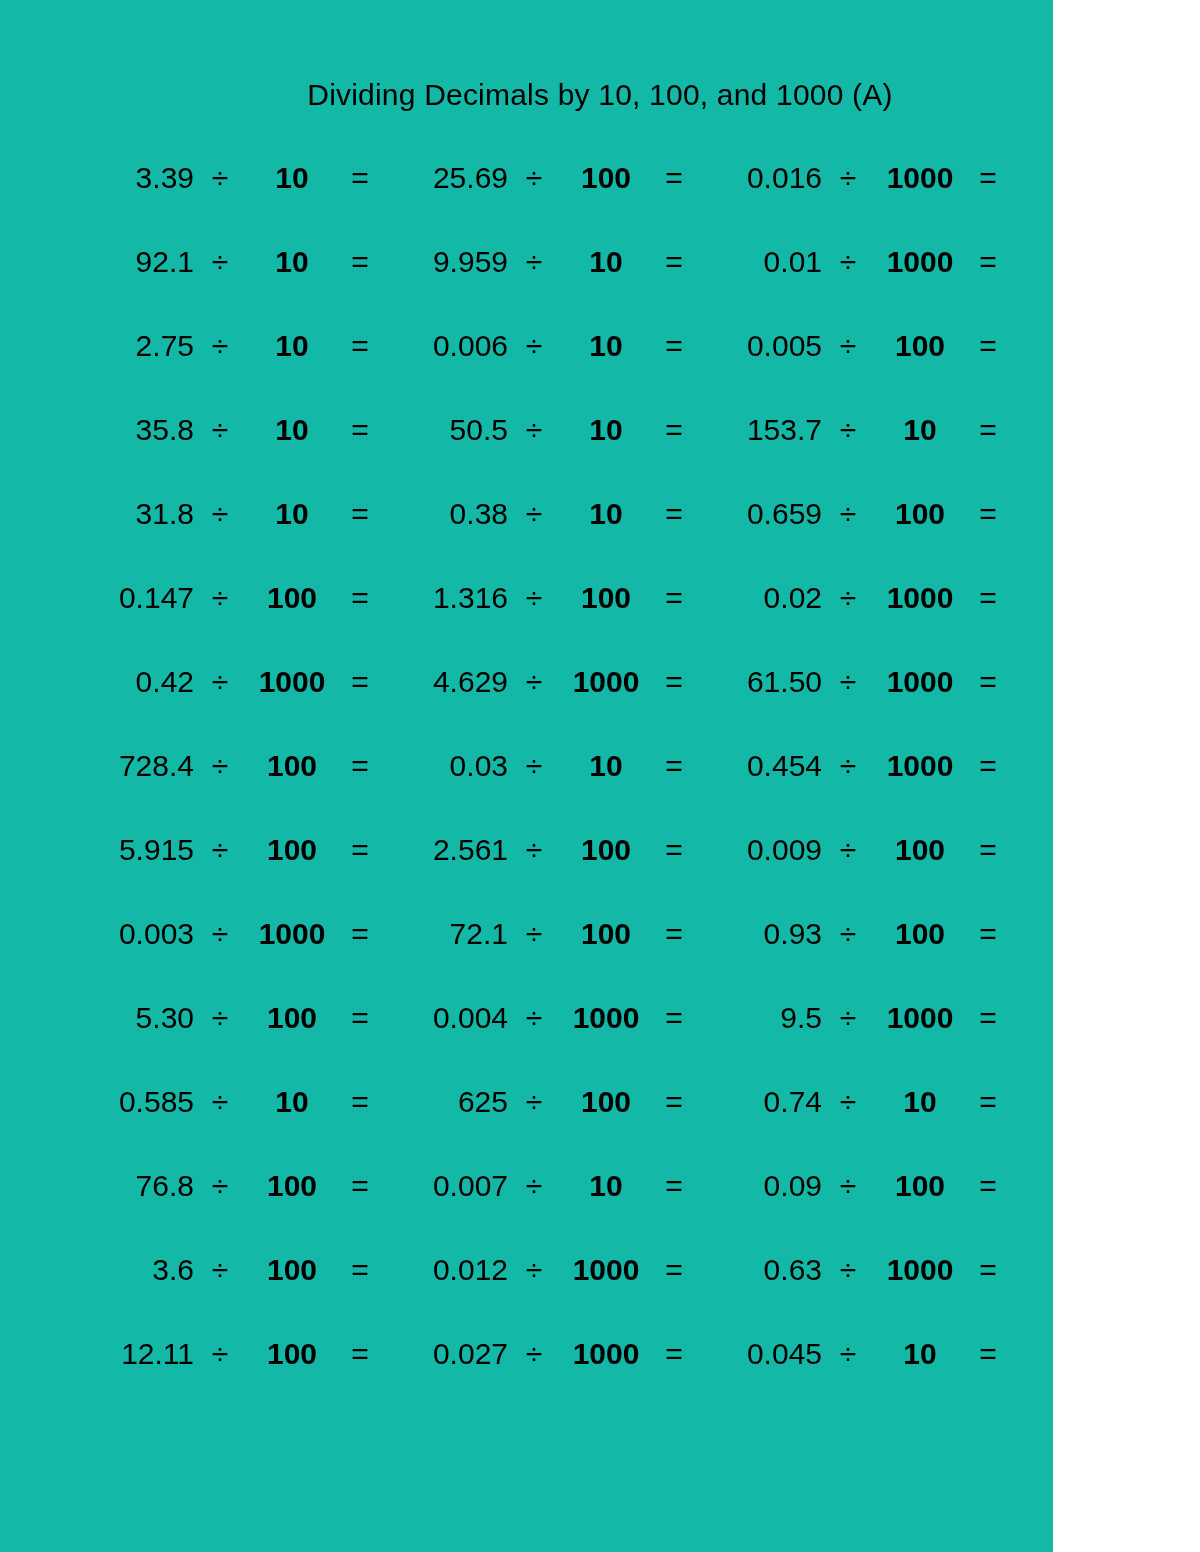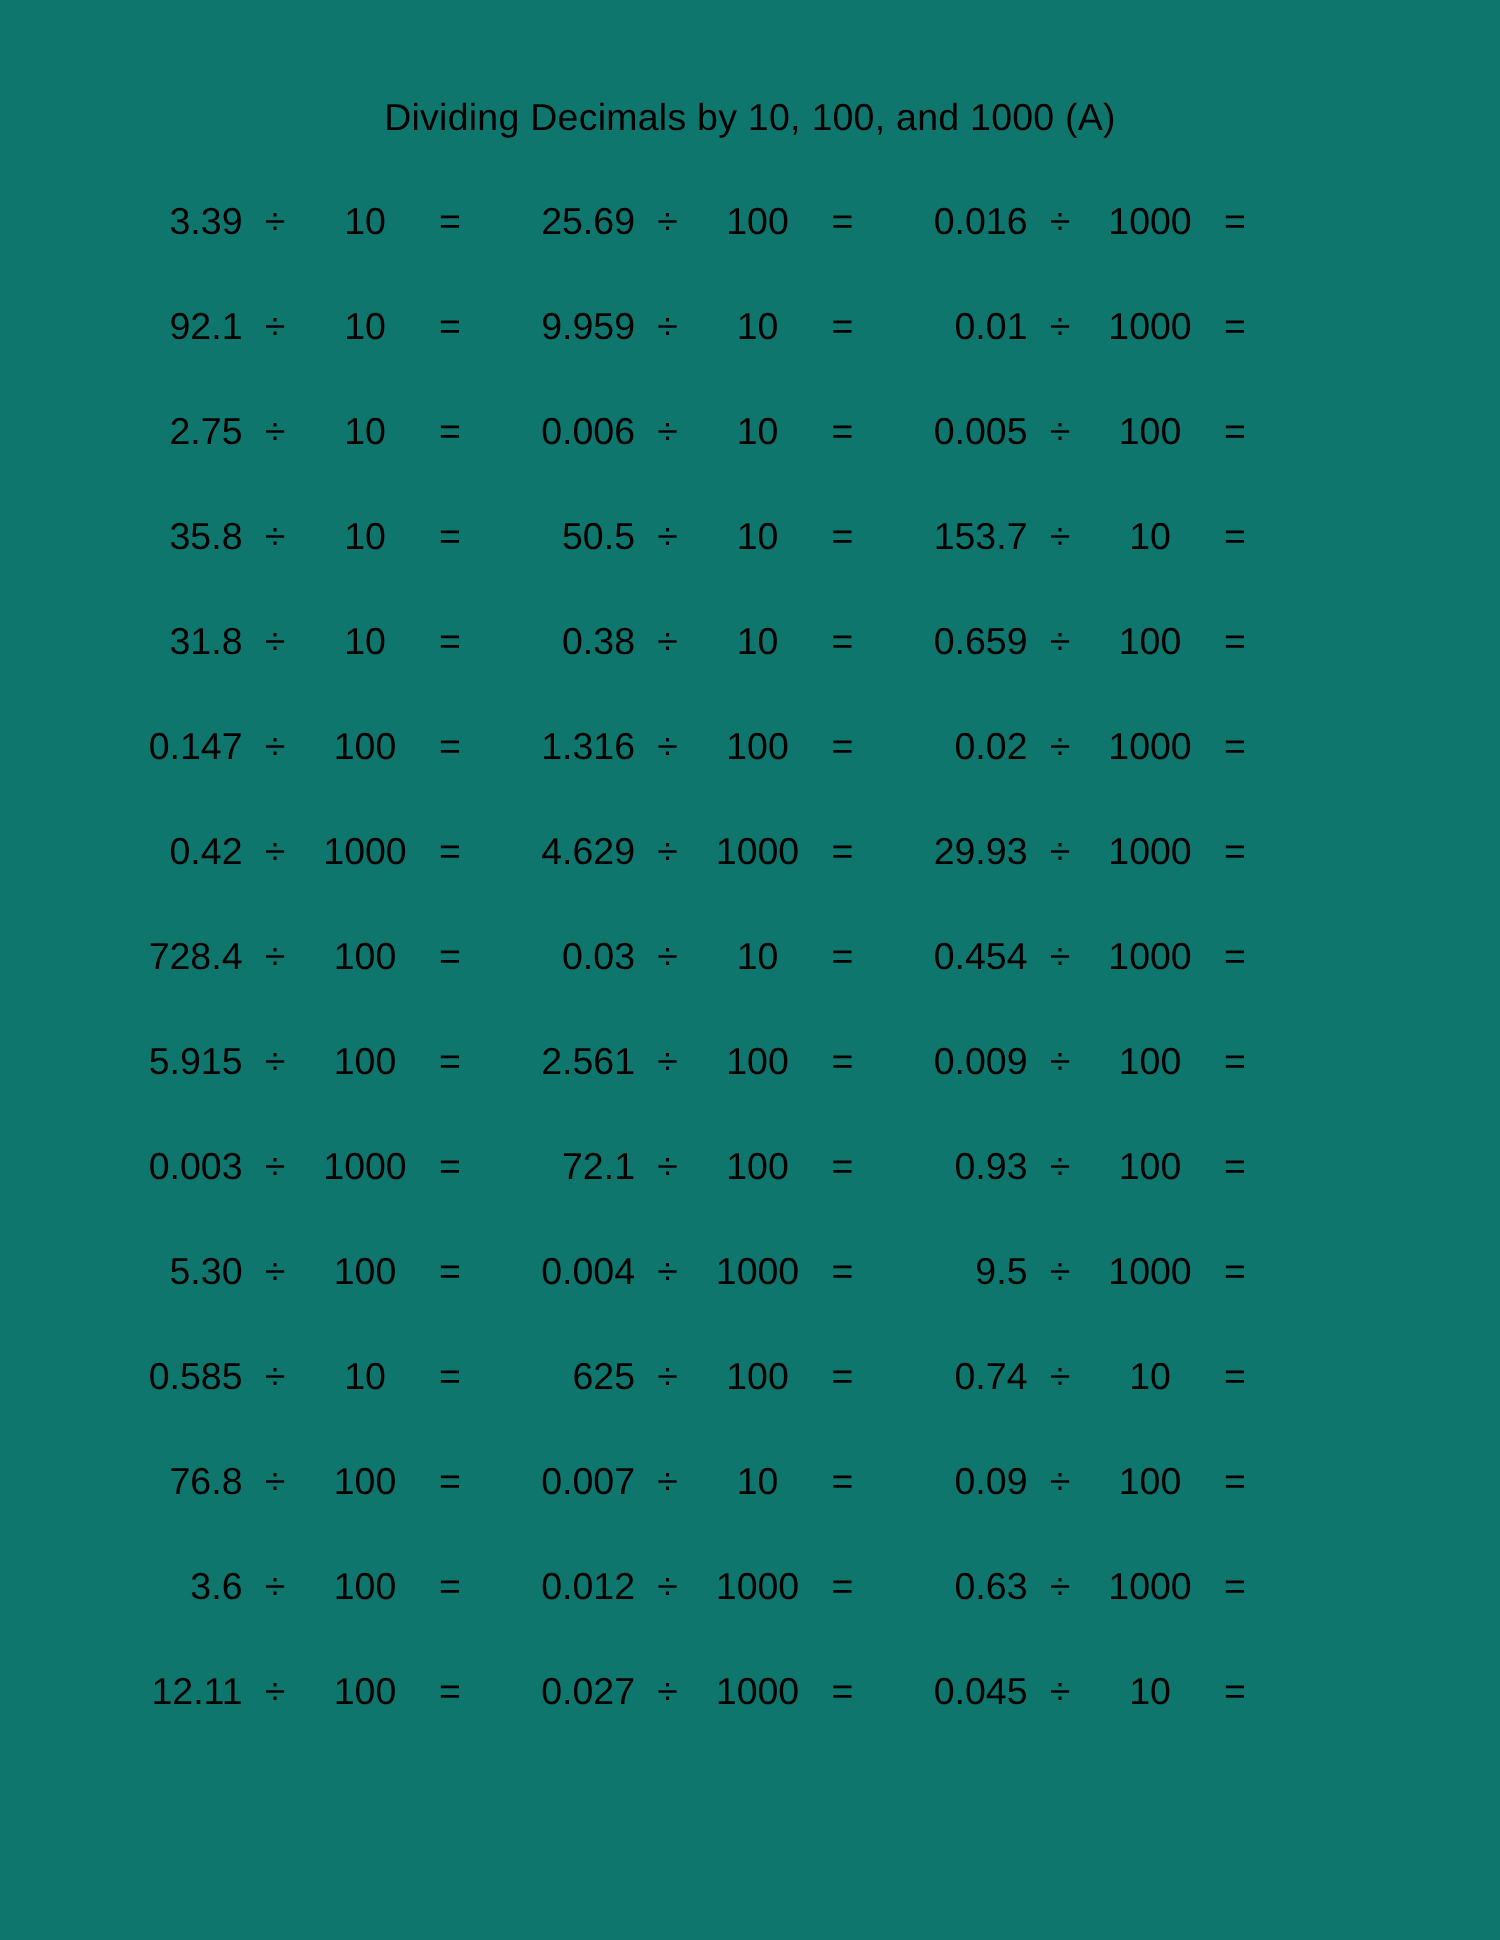--- a/index.html
+++ b/index.html
@@ -10,23 +10,23 @@
   }
   body {
     width: 1200px;
     height: 1552px;
     font-family: "Liberation Sans", sans-serif;
     color: #000000;
     overflow: hidden;
   }
   .page {
     position: relative;
-    width: 1200px;
+    width: 1053px;
     height: 1552px;
-    background: #0f766e;
+    background: #14b8a6;
     box-sizing: border-box;
   }
   .worksheet-title {
     position: absolute;
     top: 78px;
     left: 0;
     width: 1200px;
     text-align: center;
     font-size: 30px;
     font-weight: 400;
@@ -63,20 +63,21 @@
   }
   .operator {
     width: 52px;
     text-align: center;
     flex: 0 0 auto;
   }
   .divisor {
     width: 92px;
     text-align: center;
     flex: 0 0 auto;
+    font-weight: bold;
   }
   .equals {
     width: 44px;
     text-align: center;
     flex: 0 0 auto;
   }
   .answer-blank {
     flex: 1 1 auto;
   }
 </style>
@@ -235,21 +236,21 @@
           <span class="answer-blank"></span>
         </div>
         <div class="problem">
           <span class="dividend">4.629</span>
           <span class="operator">÷</span>
           <span class="divisor">1000</span>
           <span class="equals">=</span>
           <span class="answer-blank"></span>
         </div>
         <div class="problem">
-          <span class="dividend">29.93</span>
+          <span class="dividend">61.50</span>
           <span class="operator">÷</span>
           <span class="divisor">1000</span>
           <span class="equals">=</span>
           <span class="answer-blank"></span>
         </div>
       </div>
       <div class="problem-row">
         <div class="problem">
           <span class="dividend">728.4</span>
           <span class="operator">÷</span>

